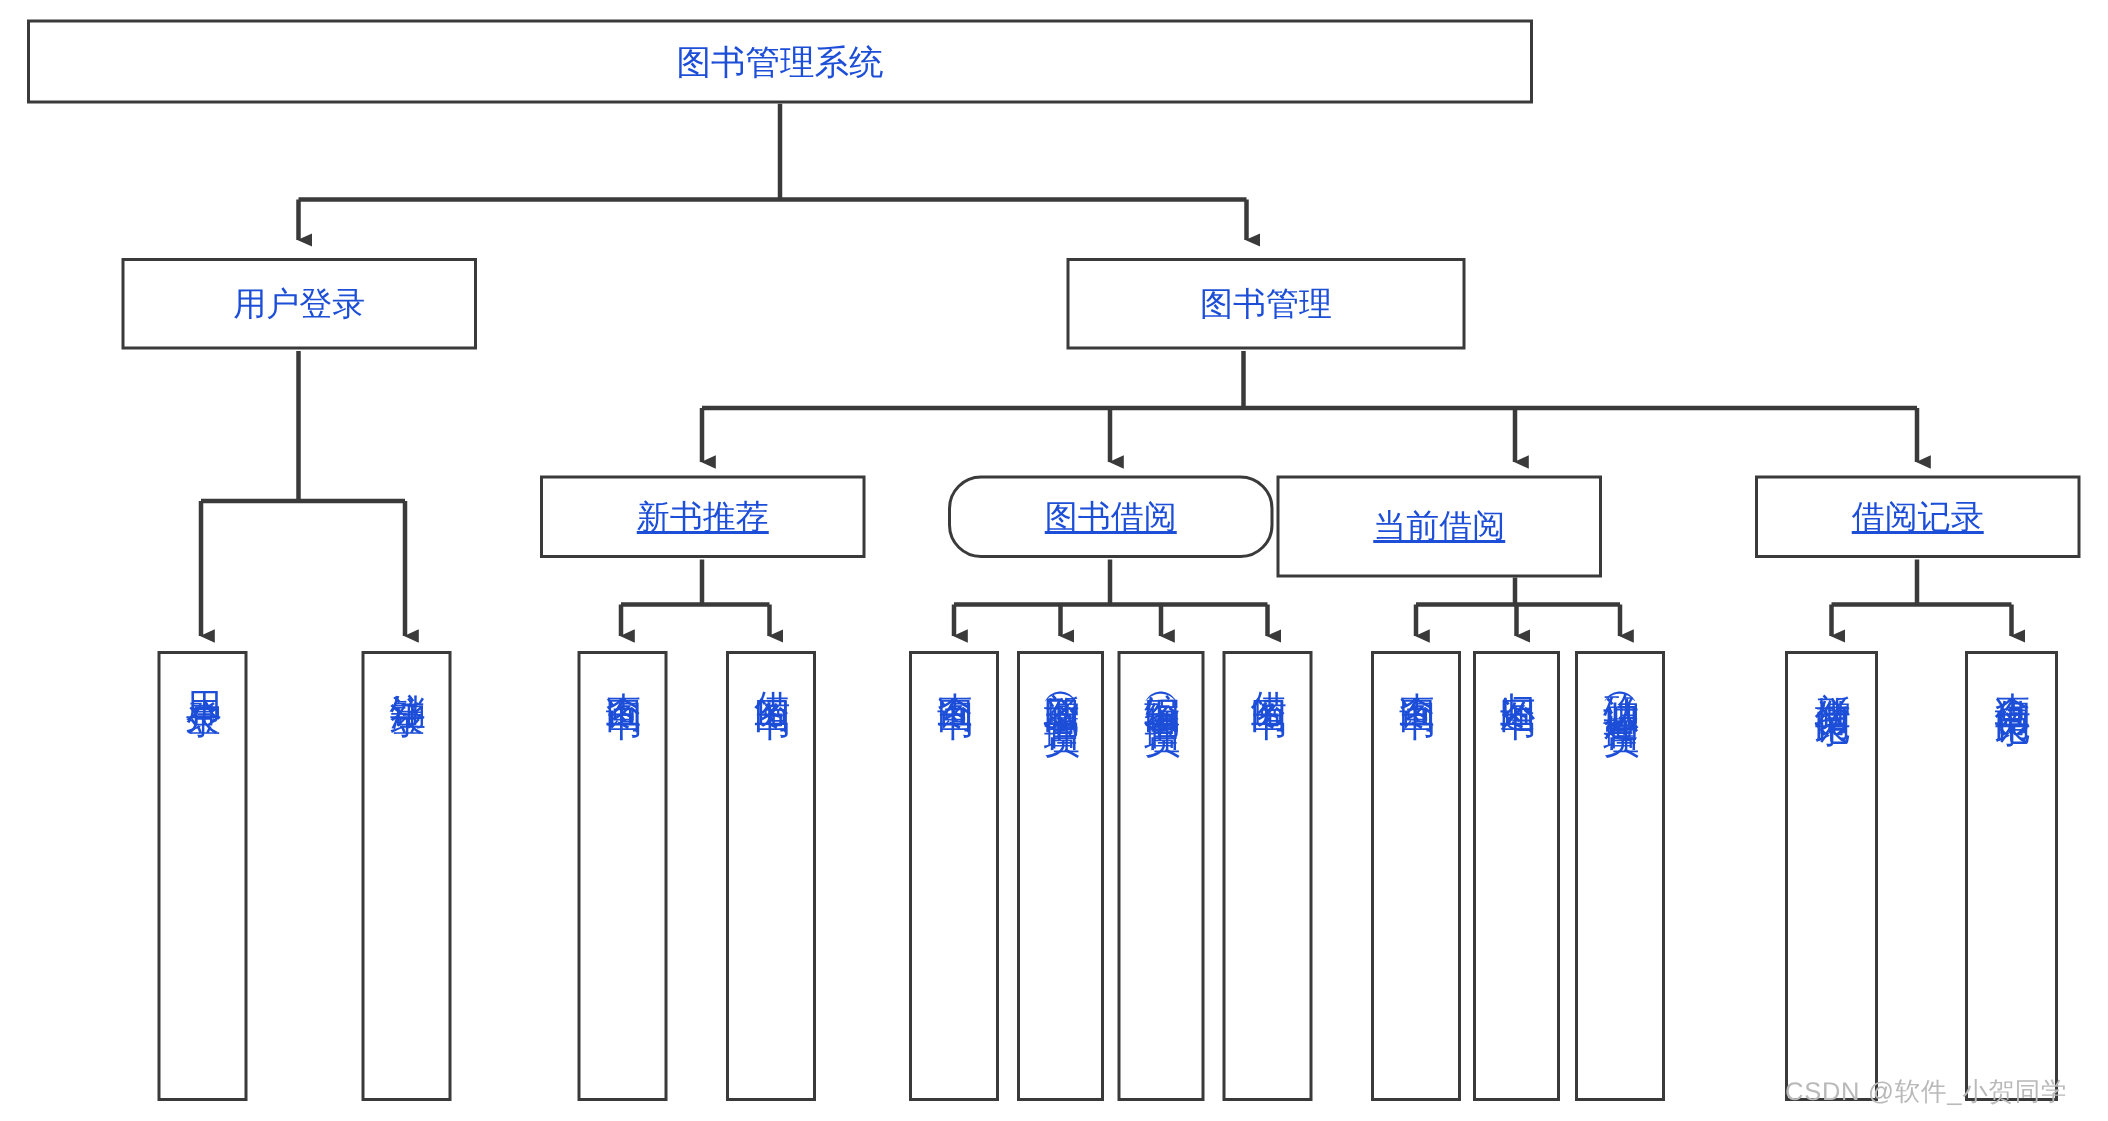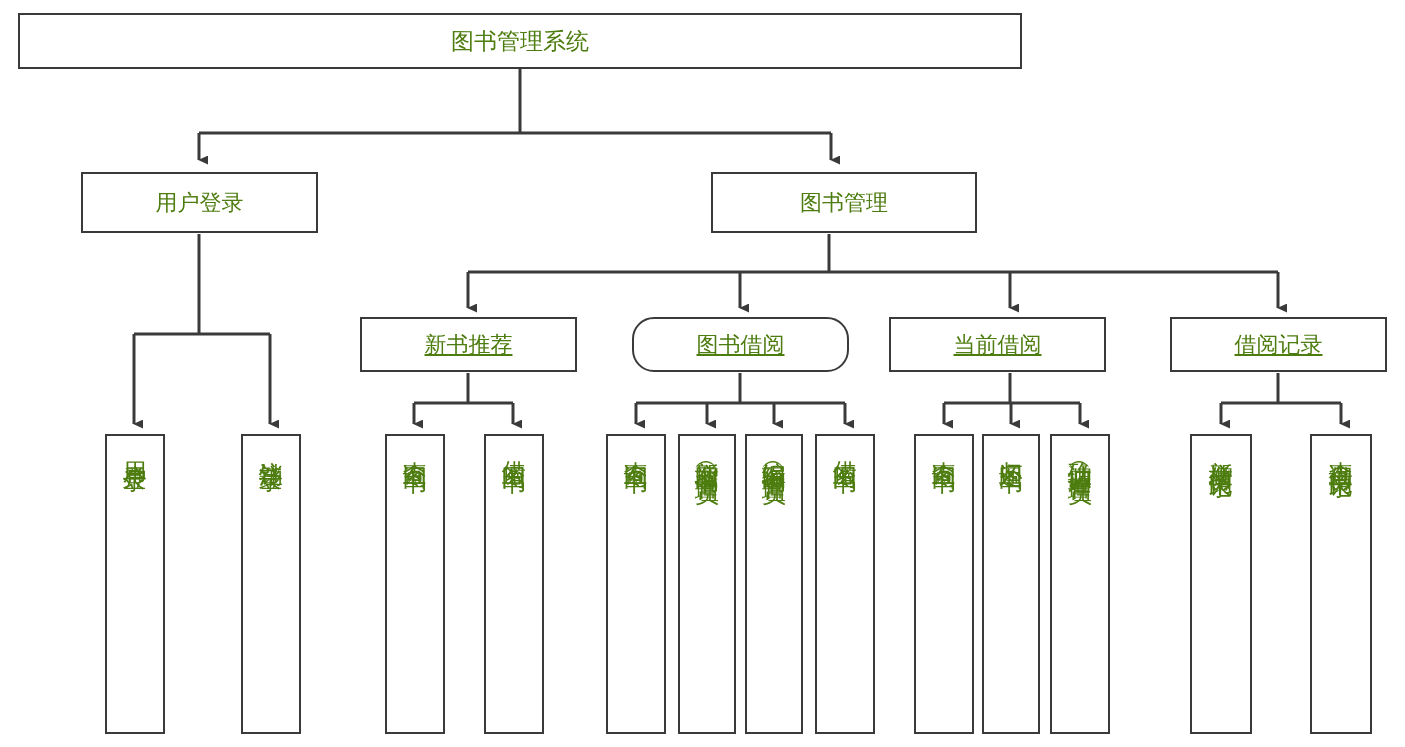--- a/index.html
+++ b/index.html
@@ -28,21 +28,21 @@
   .node-box {
     position: absolute;
     box-sizing: border-box;
     background: #ffffff;
     border: 2px solid #3a3a3a;
     display: flex;
     align-items: center;
     justify-content: center;
   }
   .node-label {
-    color: #4d7c0f;
+    color: #1d4ed8;
     text-align: center;
     line-height: 1.15;
     white-space: nowrap;
     user-select: none;
   }
   .level-root .node-label {
     font-size: 23px;
   }
   .level-2 .node-label {
     font-size: 22px;
@@ -139,21 +139,21 @@
   <div class="node-box level-2" style="left:711px; top:172px; width:266px; height:61px;">
     <span class="node-label">图书管理</span>
   </div>
 
   <div class="node-box level-3" style="left:360px; top:317px; width:217px; height:55px;">
     <span class="node-label">新书推荐</span>
   </div>
   <div class="node-box level-3" style="left:632px; top:317px; width:217px; height:55px;border-radius:22px;">
     <span class="node-label">图书借阅</span>
   </div>
-  <div class="node-box level-3" style="left:889px; top:317px; width:217px; height:55px;">
+  <div class="node-box level-3" style="left:851px; top:317px; width:217px; height:68px;">
     <span class="node-label">当前借阅</span>
   </div>
   <div class="node-box level-3" style="left:1170px; top:317px; width:217px; height:55px;">
     <span class="node-label">借阅记录</span>
   </div>
 
   <div class="node-box level-leaf" style="left:105px; top:434px; width:60px; height:300px;">
     <span class="node-label">用户登录</span>
   </div>
   <div class="node-box level-leaf" style="left:241px; top:434px; width:60px; height:300px;">
@@ -190,14 +190,15 @@
     <span class="node-label">确认归还（管理员）</span>
   </div>
 
   <div class="node-box level-leaf" style="left:1190px; top:434px; width:62px; height:300px;">
     <span class="node-label">新增借阅记录</span>
   </div>
   <div class="node-box level-leaf" style="left:1310px; top:434px; width:62px; height:300px;">
     <span class="node-label">查询借阅记录</span>
   </div>
 
+  <div class="watermark" style="left:1190px; top:716px;">CSDN @软件_小贺同学</div>
 
 </div>
 
 </body></html>

